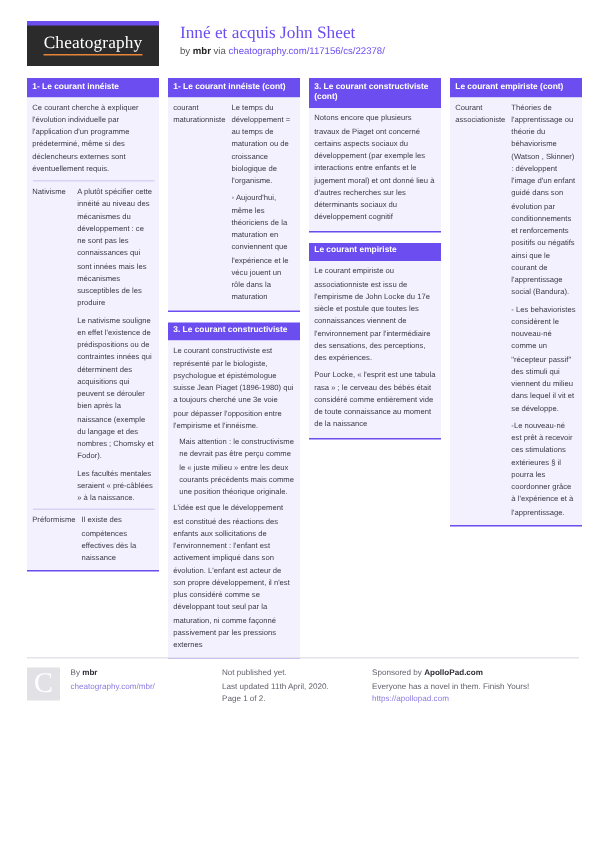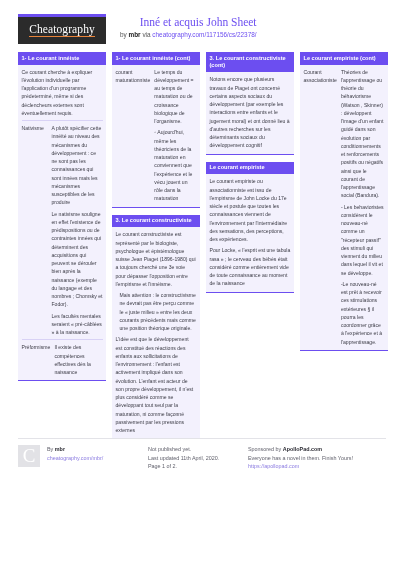--- a/index.html
+++ b/index.html
@@ -5,21 +5,21 @@
   * { box-sizing: border-box; }
   html, body {
     margin: 0; padding: 0;
     width: 400px; height: 566px;
     background: #ffffff;
     font-family: "Liberation Sans", sans-serif;
   }
   .page { position: relative; width: 400px; height: 566px; background:#fff; overflow:hidden; }
 
   
-  .header { display:flex; align-items:flex-start; padding: 14px 0 0 18px; text-align: right; }
+  .header { display:flex; align-items:flex-start; padding: 14px 0 0 18px; }
   .logo-box {
     width: 88px; height: 30px;
     background: #2b2b2b;
     border-top: 3px solid #6c4ef0;
     display:flex; align-items:center; justify-content:center;
     position: relative;
   }
   .logo-text {
     color: #ffffff;
     font-family: "Liberation Serif", serif;

